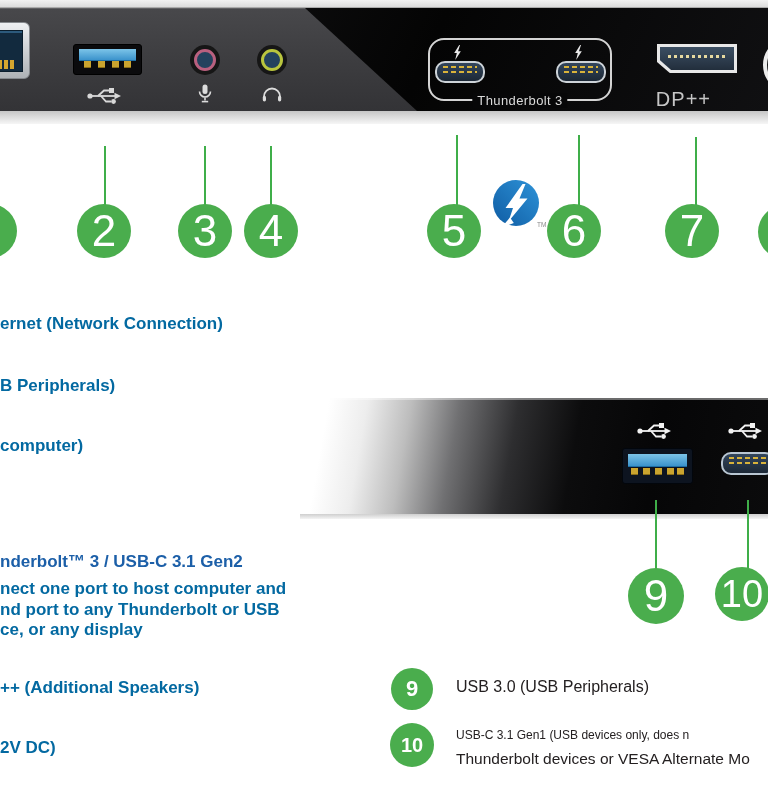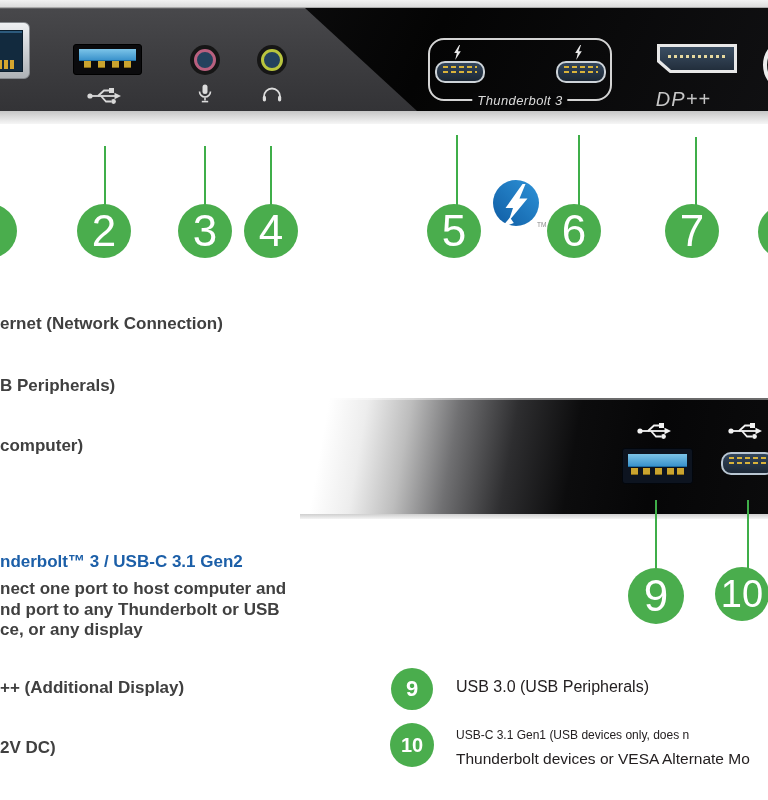--- a/index.html
+++ b/index.html
@@ -6,21 +6,21 @@
   #root{position:relative;width:768px;height:800px;background:#fff;overflow:hidden;
         font-family:"Liberation Sans",sans-serif;}
   .abs{position:absolute;}
 
   
   #rear-panel{left:0;top:36;width:768px;height:124px;}
   #rear-top-strip{left:0;top:0;width:768px;height:7px;
     background:linear-gradient(#f2f2f2,#dcdcdc);border-bottom:1px solid #ababab;}
   #rear-body{left:0;top:8px;width:616px;height:103px;
     background:linear-gradient(180deg,#48484b 0%,#3c3c3f 55%,#333336 100%);
-    box-shadow:inset 0 1px 0 rgba(255,255,255,.14);font-style:italic;}
+    box-shadow:inset 0 1px 0 rgba(255,255,255,.14);}
   #rear-black{left:0;top:0;width:768px;height:103px;
     background:linear-gradient(115deg,#222224 0%,#0d0d0e 30%,#040404 55%,#101012 100%);
     clip-path:polygon(305px 0,768px 0,768px 103px,417px 103px);}
   #rear-bottom-strip{left:0;top:111px;width:768px;height:13px;
     background:linear-gradient(#c6c6c6,#f6f6f6);}
 
   
   #ethernet-port{left:-26px;top:14px;width:54px;height:55px;border-radius:6px;
     background:linear-gradient(180deg,#eef0f2,#aeb2b6);border:1px solid #85898d;}
   #ethernet-inner{left:8px;top:7px;width:38px;height:40px;background:#122a3e;
@@ -66,21 +66,21 @@
   
   .cline{width:2px;background:#3fae49;}
 
   
   .callout{background:#4aad4d;border-radius:50%;color:#fff;display:flex;
     align-items:center;justify-content:center;}
   .big{width:54px;height:54px;font-size:44px;font-weight:400;}
   .small{font-weight:700;}
 
   
-  .leg{left:0;white-space:nowrap;font-weight:700;font-size:17px;color:#404040;line-height:19px;}
+  .leg{left:0;white-space:nowrap;font-weight:700;font-size:17px;color:#0369a1;line-height:19px;}
   .leg-blue{color:#1c5fa8;}
 
   
   #front-panel{left:300px;top:398px;width:468px;height:116px;border-radius:10px 0 0 0;
     background:linear-gradient(100deg,#ffffff 6%,#ededed 14%,#bdbdbd 23%,#707072 33%,#2e2e30 45%,#0c0c0d 58%,#060607 75%,#0b0b0c 100%);
     box-shadow:inset 0 2px 0 rgba(255,255,255,.4);}
   #front-base{left:300px;top:514px;width:468px;height:5px;
     background:linear-gradient(#cfcfcf,#f4f4f4);}
   #usb-a-front{left:322px;top:50px;width:69px;height:34px;background:#0d1420;
     border:1px solid #02060c;border-radius:3px;}
@@ -202,21 +202,21 @@
     <text x="48" y="50" font-size="6.5" fill="#8a8a8a" font-family="Liberation Sans, sans-serif">TM</text>
   </svg>
 
   <div class="abs leg" style="top:314px">ernet (Network Connection)</div>
   <div class="abs leg" style="top:376px">B Peripherals)</div>
   <div class="abs leg" style="top:436px">computer)</div>
   <div class="abs leg leg-blue" style="top:552px">nderbolt™ 3 / USB-C 3.1 Gen2</div>
   <div class="abs leg" style="top:579px">nect one port to host computer and</div>
   <div class="abs leg" style="top:600px">nd port to any Thunderbolt or USB</div>
   <div class="abs leg" style="top:620px">ce, or any display</div>
-  <div class="abs leg" style="top:678px">++ (Additional Display)</div>
+  <div class="abs leg" style="top:678px">++ (Additional Speakers)</div>
   <div class="abs leg" style="top:738px">2V DC)</div>
 
   <div id="front-panel" class="abs">
     <svg class="abs" style="left:336px;top:22px" width="40" height="22" viewBox="0 0 38 22">
       <g stroke="#f2f2f2" stroke-width="1.8" fill="none">
         <path d="M3 11 H29"></path>
           <path d="M11 11 L17 5.5 H23"></path>
           <path d="M14 11 L19 16.5 H24"></path>
       </g>
       <circle cx="3" cy="11" r="2.6" fill="#f2f2f2"></circle>

